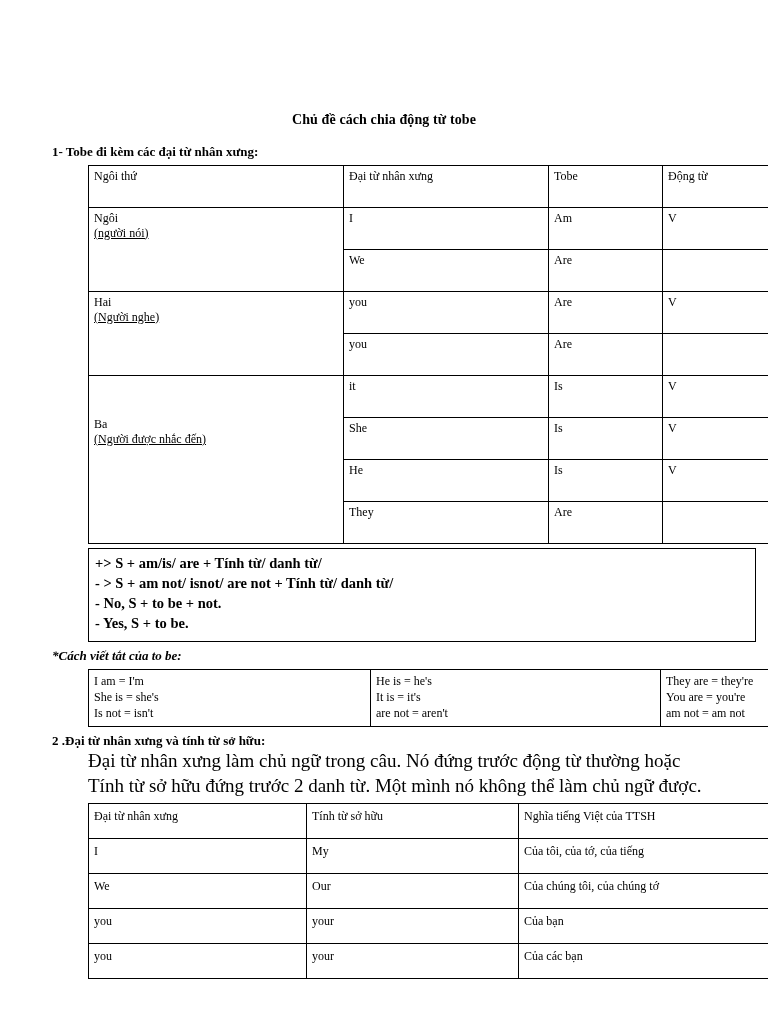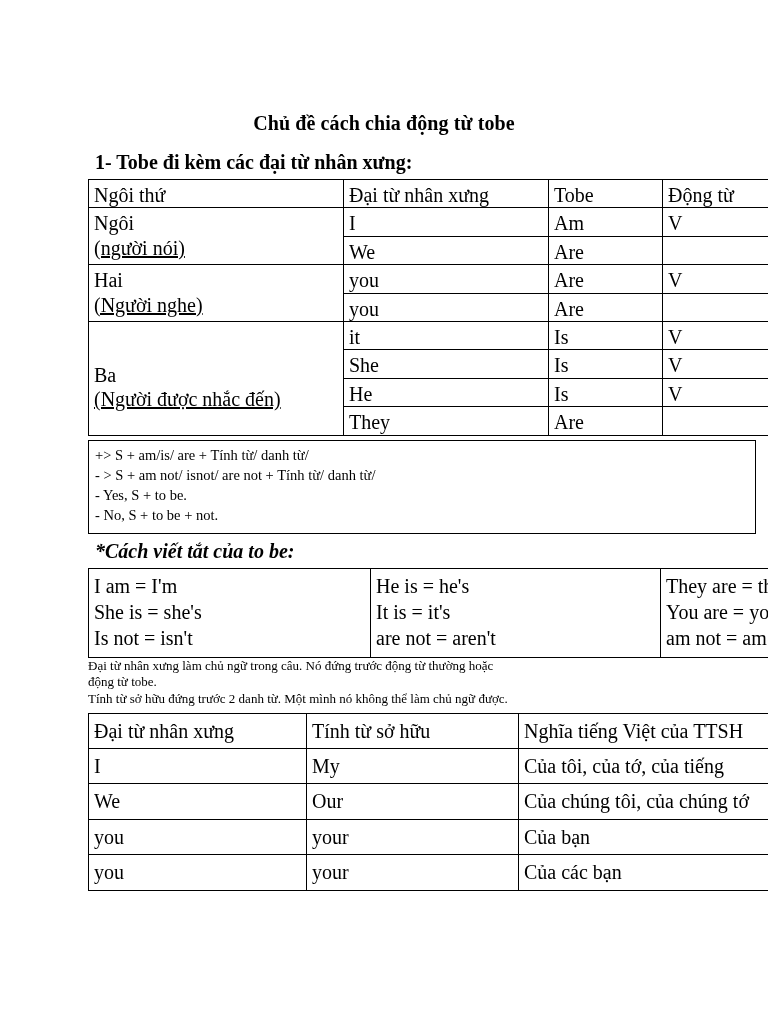--- a/index.html
+++ b/index.html
@@ -18,48 +18,48 @@
   .page {
     position: absolute;
     left: 0; top: 0;
     width: 768px;
     height: 1024px;
     padding: 0;
   }
   .doc-title {
     text-align: center;
     font-weight: bold;
-    font-size: 20px;
+    font-size: 14px;
     margin: 0;
     padding-top: 112px;
     letter-spacing: 0.1px;
   }
   .section-heading {
     font-weight: bold;
-    font-size: 20px;
-    margin: 0;
-    padding-left: 95px;
+    font-size: 13px;
+    margin: 0;
+    padding-left: 52px;
     padding-top: 16px;
   }
   .para {
-    font-size: 13px;
+    font-size: 19px;
     margin: 0;
     padding-left: 88px;
     line-height: 1.28;
   }
   table.grid {
     border-collapse: collapse;
     margin-left: 88px;
     margin-top: 5px;
     table-layout: fixed;
   }
   table.grid td, table.grid th {
     border: 1px solid #000000;
-    padding: 3px 5px 0 5px;
-    font-size: 20px;
+    padding: 3px 5px 16px 5px;
+    font-size: 12px;
     vertical-align: top;
     text-align: left;
     font-weight: normal;
     line-height: 1.22;
   }
   table.grid th, td.bold, .bold {
     font-weight: bold;
   }
   
   #pronoun-table { width: 680px; }
@@ -77,21 +77,21 @@
   .formula-box {
     margin-left: 88px;
     margin-top: 4px;
     width: 668px;
     border: 1px solid #000000;
     padding: 4px 6px 8px 6px;
     box-sizing: border-box;
   }
   .formula-box div {
     font-size: 14.5px;
-    font-weight: normal;
+    font-weight: bold;
     line-height: 1.38;
   }
   
   #contraction-table { width: 690px; }
   #contraction-table col.cc1 { width: 282px; }
   #contraction-table col.cc2 { width: 290px; }
   #contraction-table col.cc3 { width: 118px; }
   #contraction-table td {
     line-height: 1.32;
     padding-top: 4px;
@@ -184,22 +184,22 @@
         <td>Are</td>
         <td></td>
       </tr>
     </tbody>
   </table>
 
 
   <div class="formula-box">
     <div>+&gt; S + am/is/ are + Tính từ/ danh từ/</div>
     <div>- &gt; S + am not/ isnot/ are not + Tính từ/ danh từ/</div>
+    <div>- No, S + to be + not.</div>
     <div>- Yes, S + to be.</div>
-    <div>- No, S + to be + not.</div>
   </div>
 
   <div class="section-heading" style="padding-top:6px;font-style:italic;">*Cách viết tắt của to be:</div>
 
   <table class="grid" id="contraction-table">
     <colgroup>
         <col class="cc1">
         <col class="cc2">
         <col class="cc3">
       </colgroup>
@@ -217,22 +217,22 @@
         </td>
         <td>
           <div>They are = they're</div>
           <div>You are = you're</div>
           <div>am not = am not</div>
         </td>
       </tr>
     </tbody>
   </table>
 
+  <div class="section-heading" style="padding-top:6px;">2 .Đại từ nhân xưng và tính từ sở hữu:</div>
   <div class="para">Đại từ nhân xưng làm chủ ngữ trong câu. Nó đứng trước động từ thường hoặc</div>
-  <div class="para">động từ tobe.</div>
   <div class="para">Tính từ sở hữu đứng trước 2 danh từ. Một mình nó không thể làm chủ ngữ được.</div>
 
   <table class="grid" id="possessive-table">
     <colgroup>
         <col class="p1">
         <col class="p2">
         <col class="p3">
       </colgroup>
     <tbody>
       <tr class="tbl-head">

